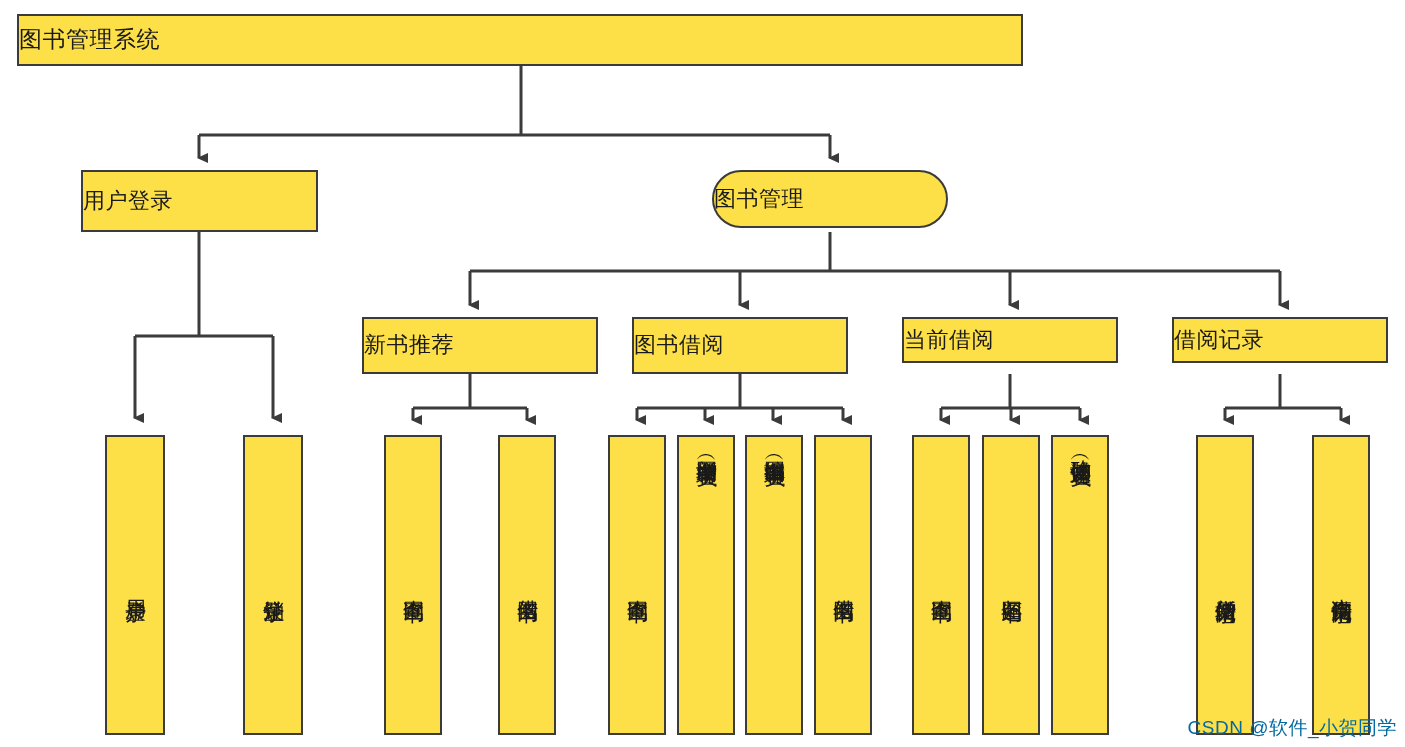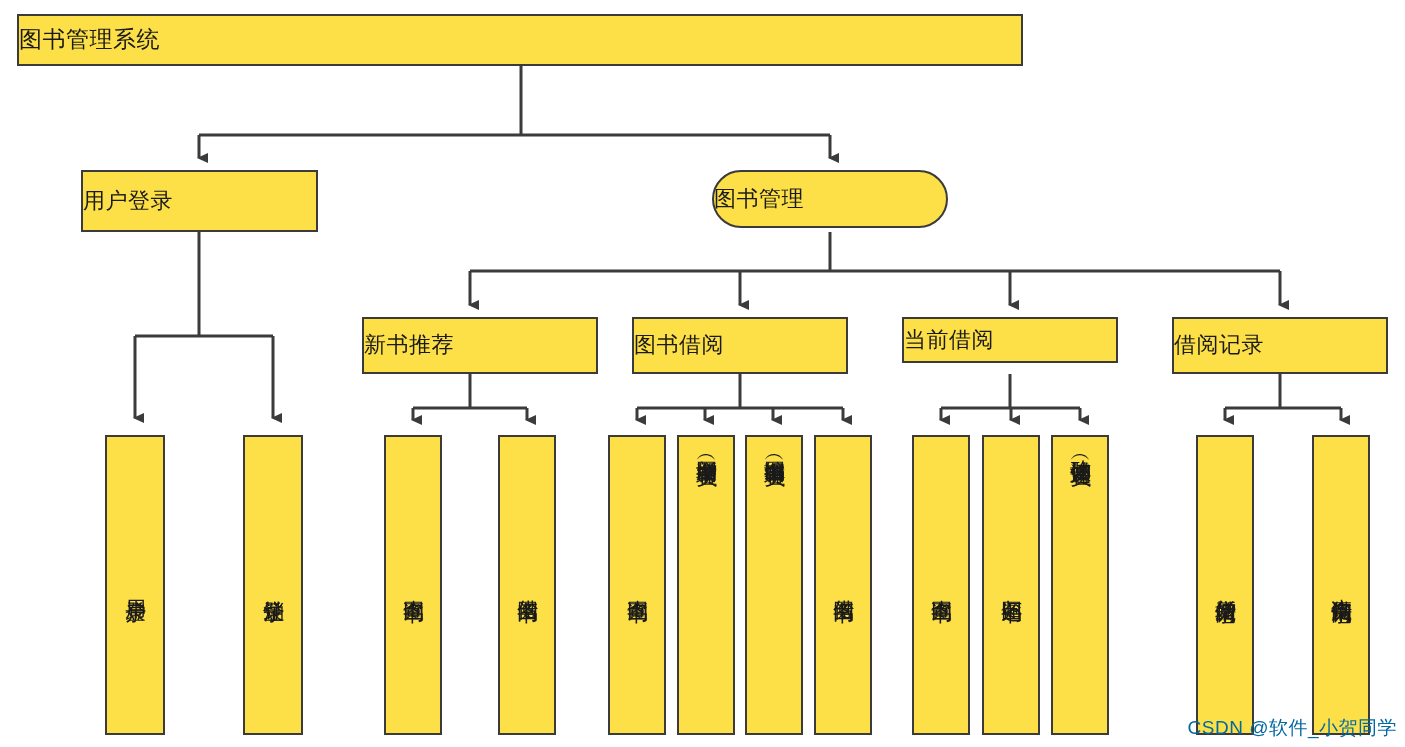--- a/index.html
+++ b/index.html
@@ -143,21 +143,21 @@
 
   <div class="node horiz" style="left:362px; top:317px; width:236px; height:57px;">
     <span class="label">新书推荐</span>
   </div>
   <div class="node horiz" style="left:632px; top:317px; width:216px; height:57px;">
     <span class="label">图书借阅</span>
   </div>
   <div class="node horiz" style="left:902px; top:317px; width:216px; height:46px;">
     <span class="label">当前借阅</span>
   </div>
-  <div class="node horiz" style="left:1172px; top:317px; width:216px; height:57px;">
+  <div class="node horiz" style="left:1172px; top:317px; width:216px; height:46px;">
     <span class="label">借阅记录</span>
   </div>
 
   <div class="node vert midalign" style="left:105px; top:435px; width:60px; height:300px;">
     <span class="label">用户登录</span>
   </div>
   <div class="node vert midalign" style="left:243px; top:435px; width:60px; height:300px;">
     <span class="label">注销登录</span>
   </div>
 

